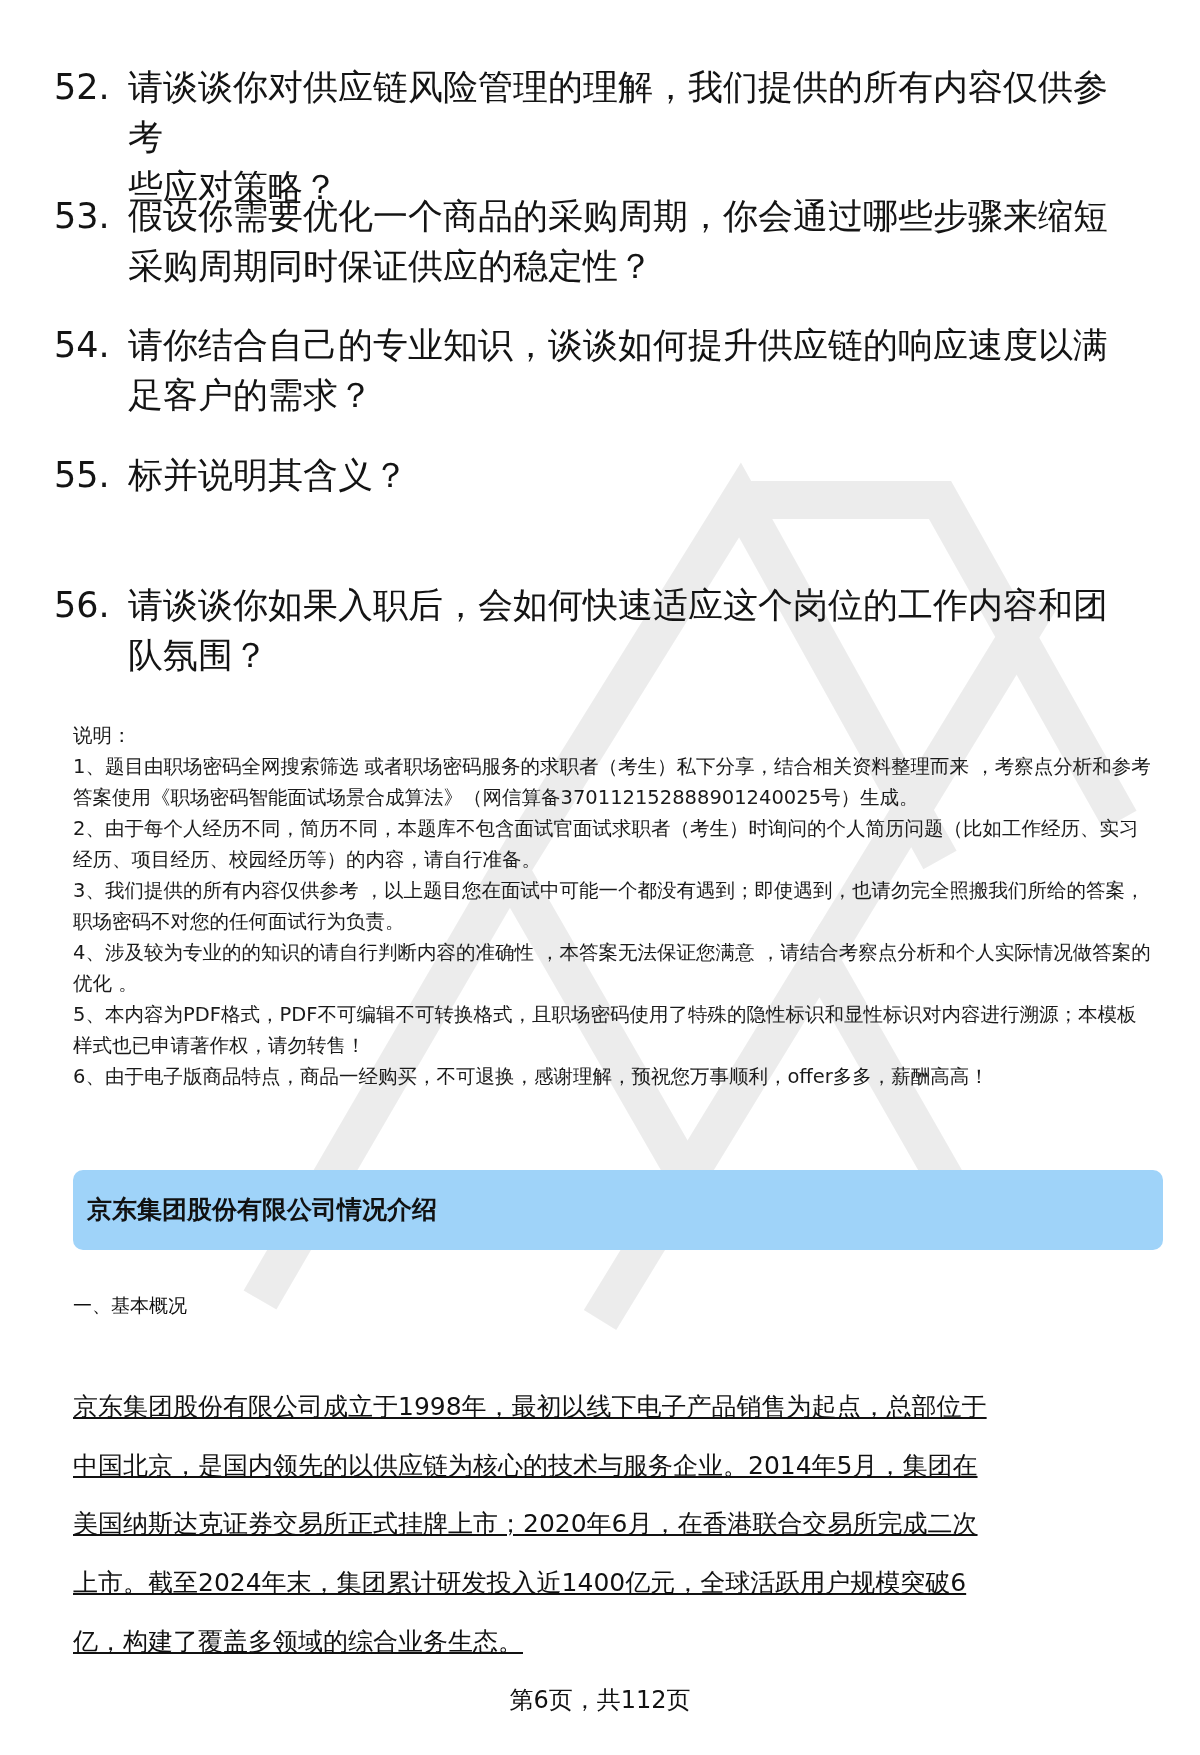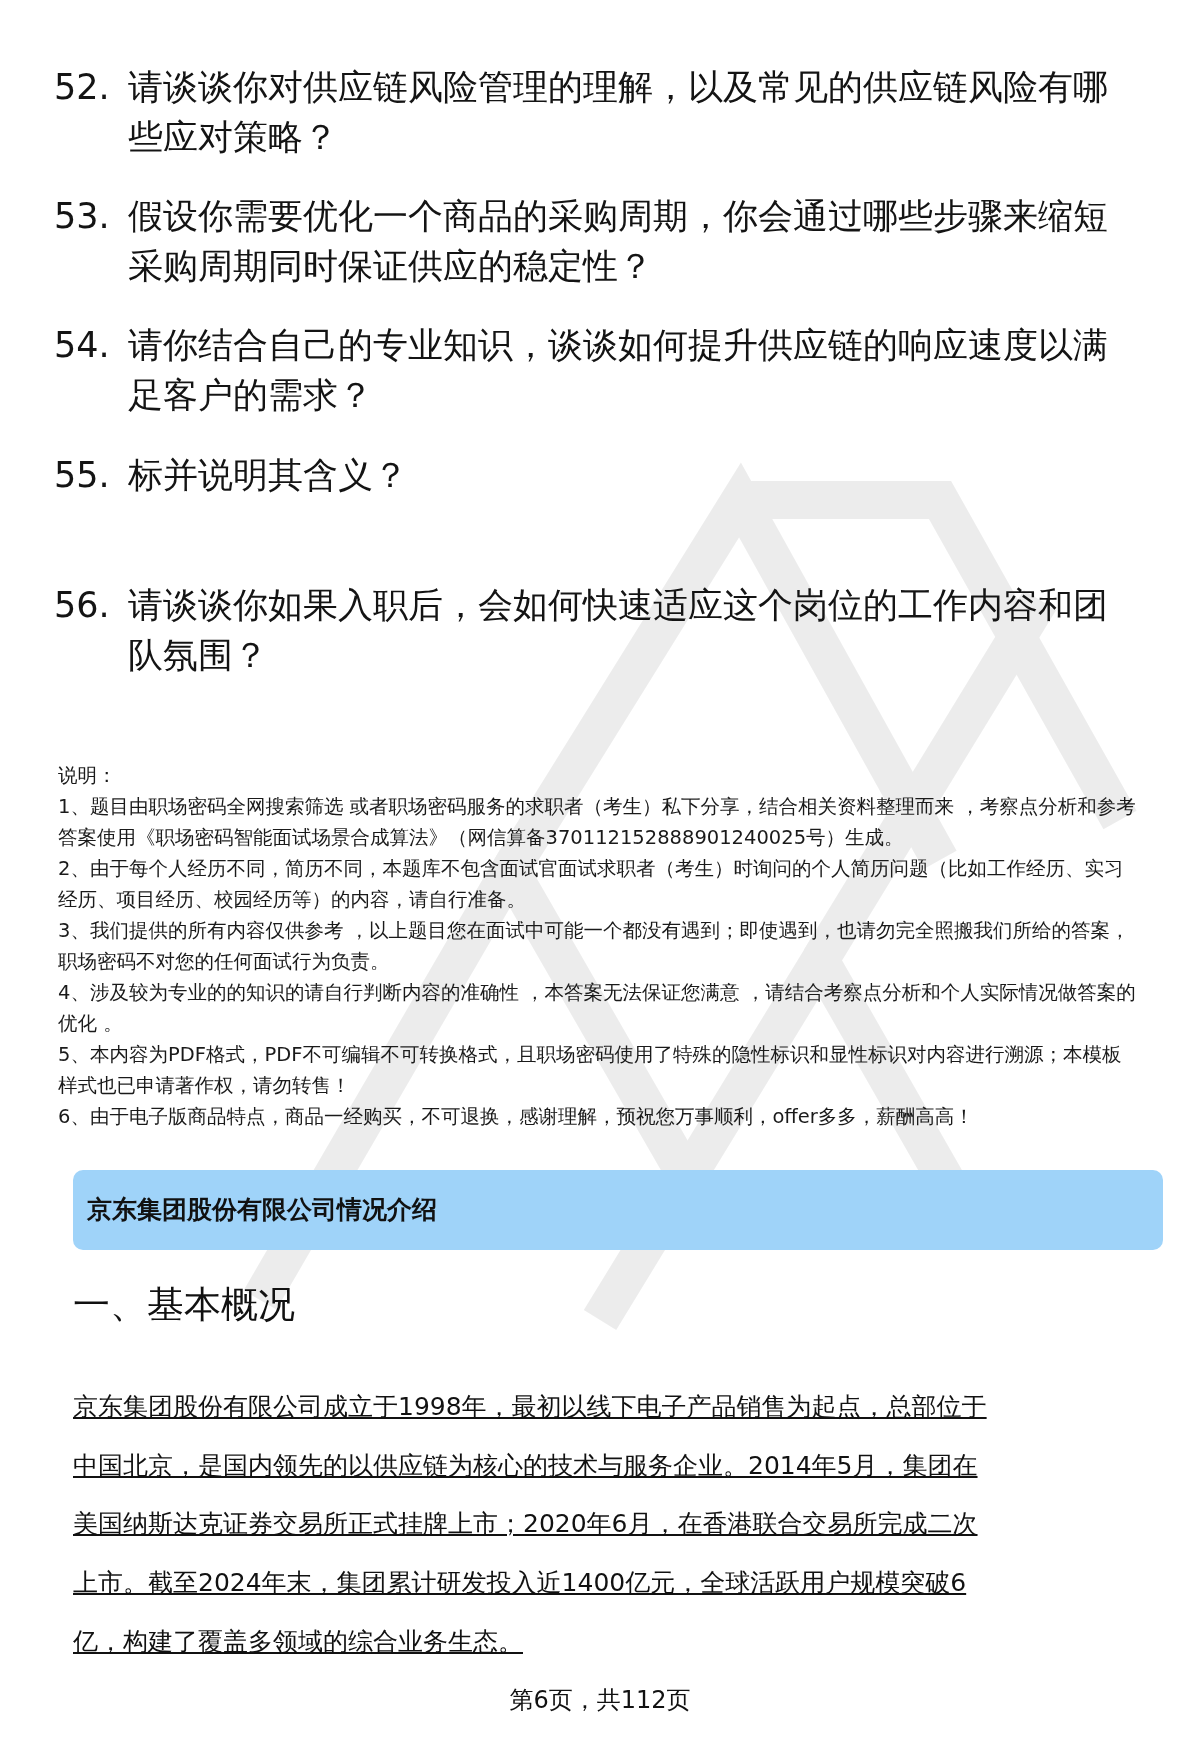--- a/index.html
+++ b/index.html
@@ -39,27 +39,26 @@
       width: 72px;
     }
     .question .qtext {
       position: absolute;
       left: 128px;
       top: 0;
       width: 1010px;
     }
     .notes {
       position: absolute;
-      left: 58px;
+      left: 73px;
       top: 720px;
       width: 1080px;
       font-size: 19.5px;
       line-height: 31px;
       color: #1a1a1a;
-      margin-top: 40px;
     }
     .notes .note-title {
       display: block;
     }
     .notes .note-item {
       display: block;
     }
     .company-bar {
       position: absolute;
       left: 73px;
@@ -75,21 +74,21 @@
       top: 20px;
       font-size: 25px;
       line-height: 40px;
       font-weight: bold;
       color: #111111;
     }
     .section-heading {
       position: absolute;
       left: 73px;
       top: 1285px;
-      font-size: 37px;
+      font-size: 19px;
       line-height: 40px;
       color: #111111;
     }
     .intro {
       position: absolute;
       left: 73px;
       top: 1378px;
       width: 1090px;
       font-size: 25px;
       line-height: 58.7px;
@@ -116,21 +115,21 @@
     <path d="M330 430 L560 60 L760 420"></path>
     <path d="M560 60 L760 60 L940 380"></path>
     <path d="M420 880 L640 520 L800 800"></path>
     <path d="M640 520 L860 160"></path>
   </g>
 </svg>
 
 <div class="question" style="top:62px;">
   <span class="qnum">52.</span>
   <div class="qtext">
-    <div>请谈谈你对供应链风险管理的理解，以及常见的供应链风险有哪</div>
+    <div>请谈谈你对供应链风险管理的理解，我们提供的所有内容仅供参考</div>
     <div>些应对策略？</div>
   </div>
 </div>
 
 <div class="question" style="top:191px;">
   <span class="qnum">53.</span>
   <div class="qtext">
     <div>假设你需要优化一个商品的采购周期，你会通过哪些步骤来缩短</div>
     <div>采购周期同时保证供应的稳定性？</div>
   </div>

